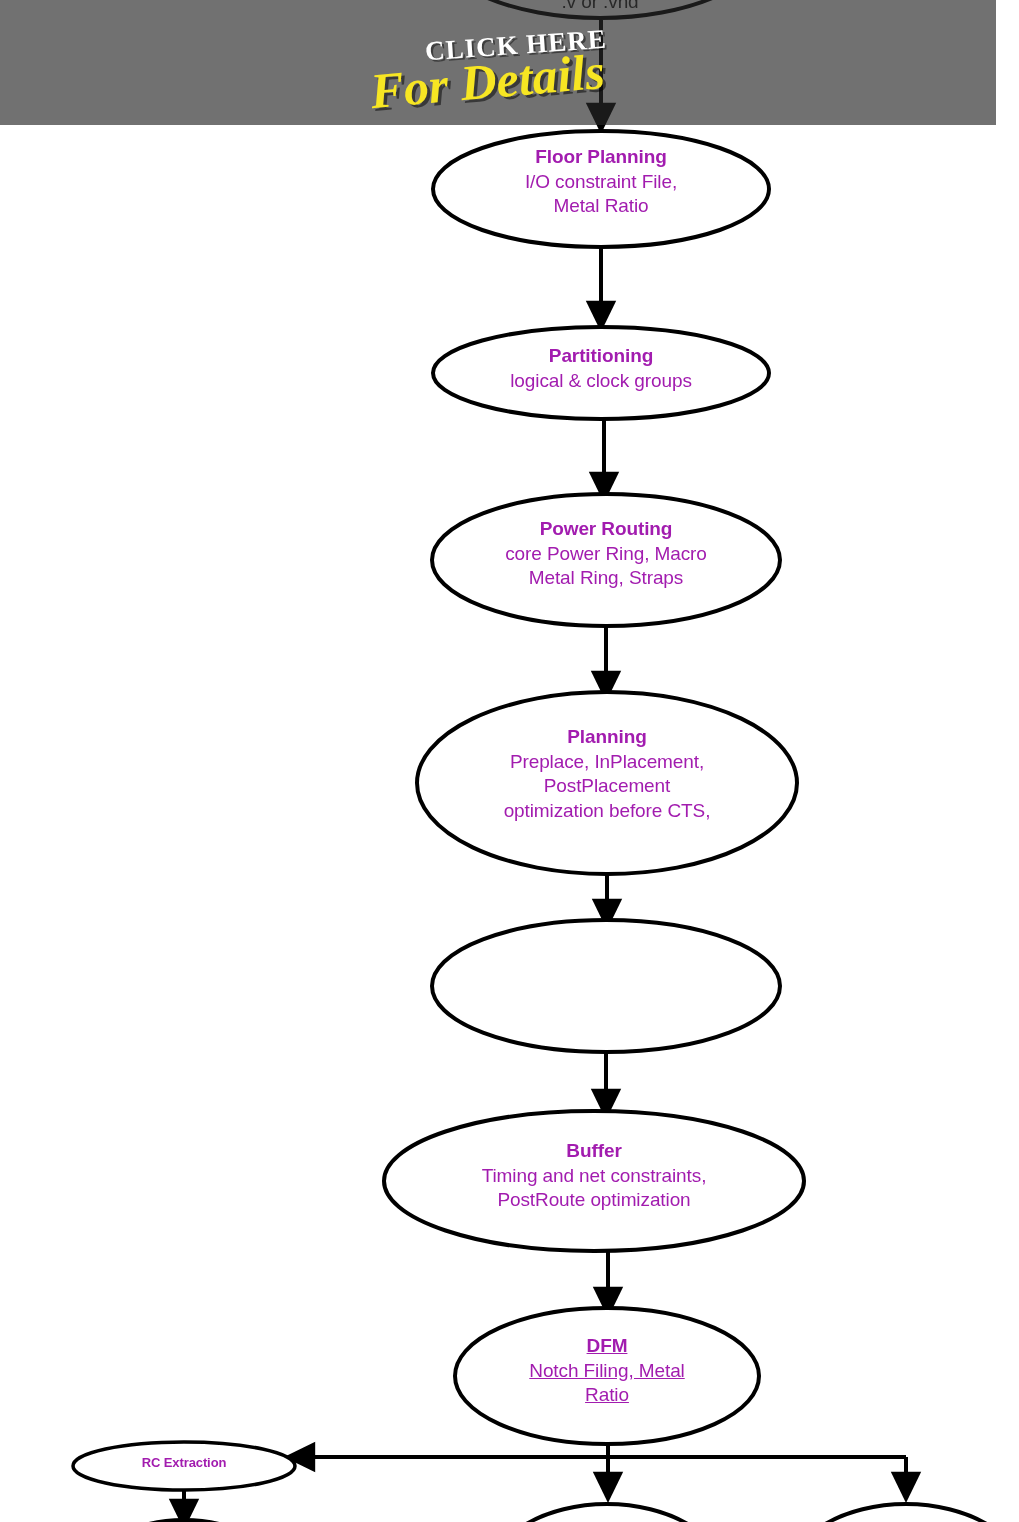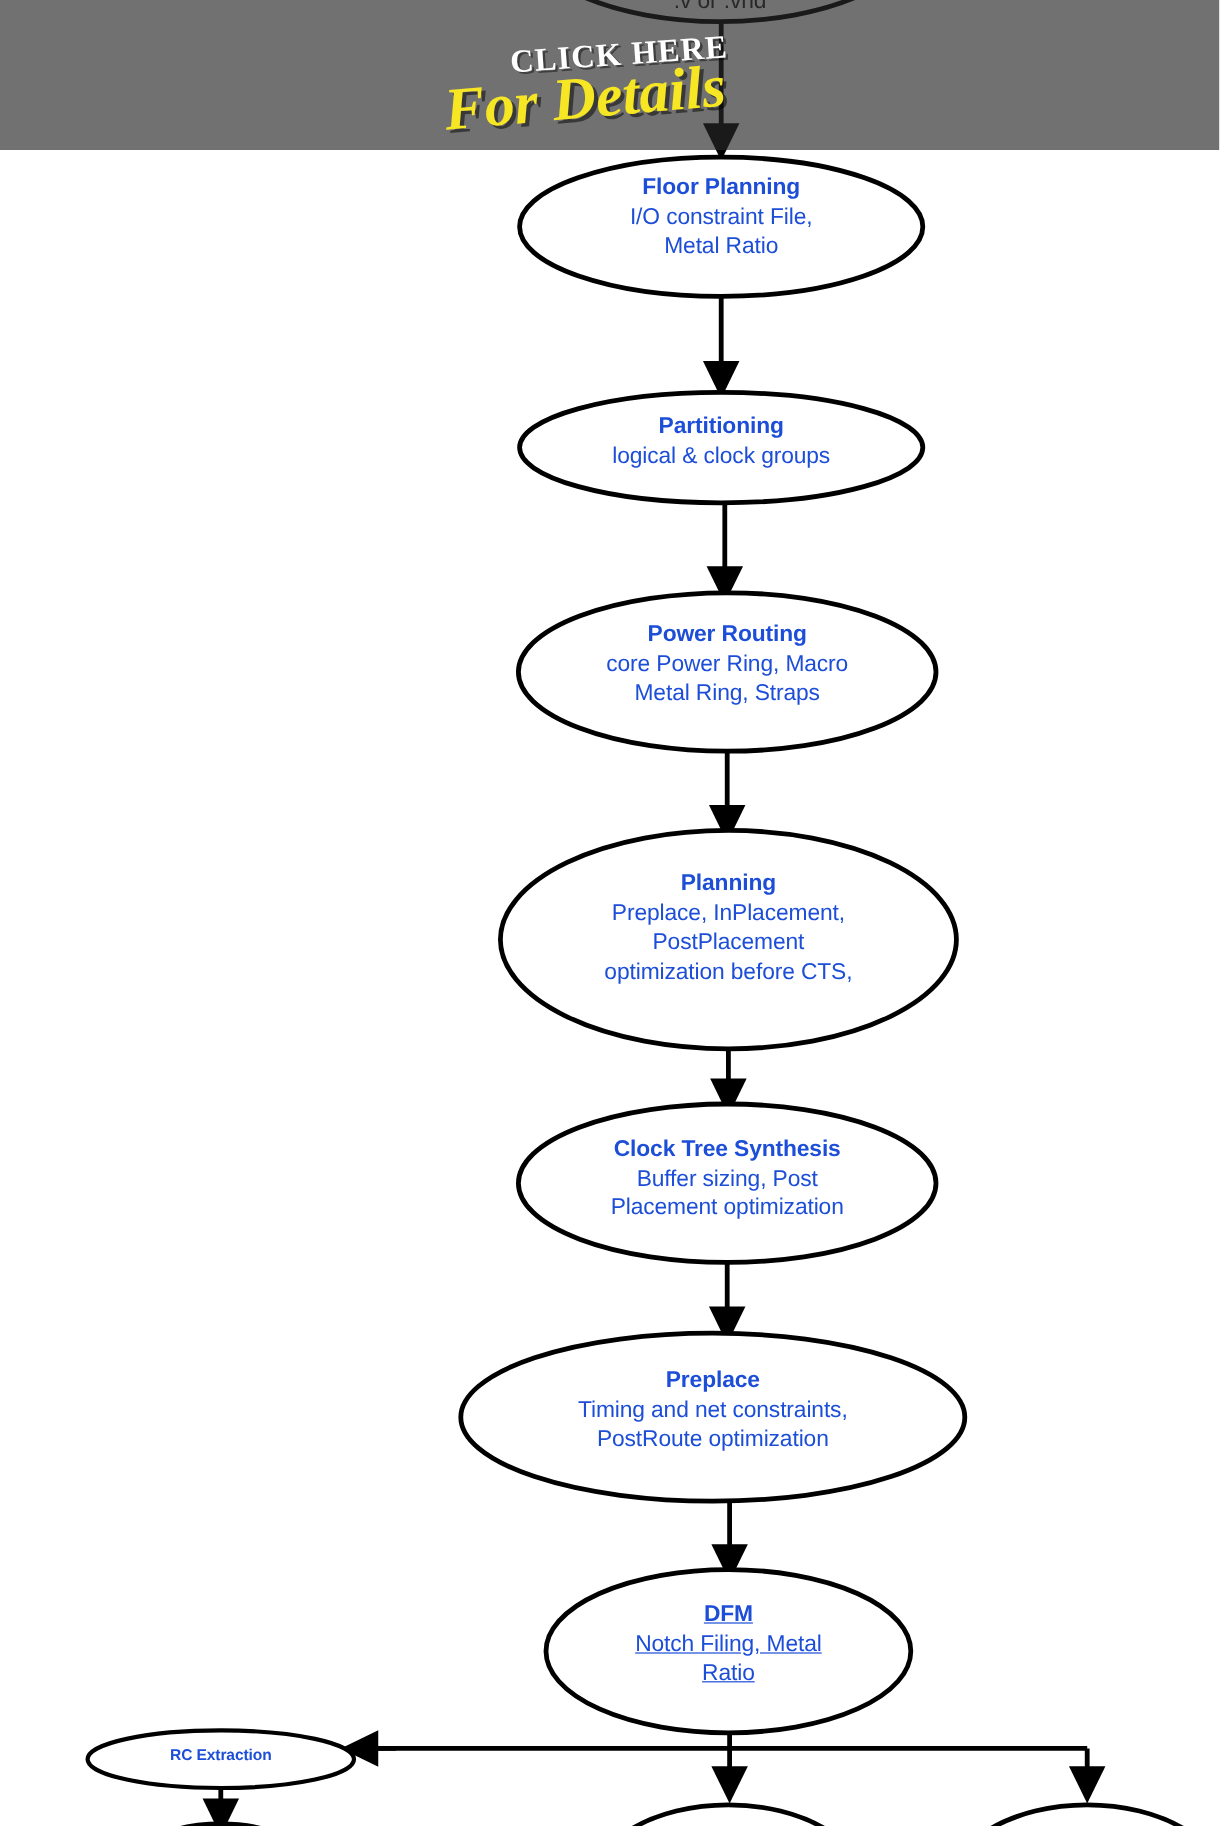--- a/index.html
+++ b/index.html
@@ -10,21 +10,20 @@
   }
   body {
     font-family: "Liberation Sans", sans-serif;
   }
   #stage {
     position: relative;
     width: 996px;
     height: 1522px;
     background: #ffffff;
     overflow: hidden;
-    padding-left: 20px;
   }
   
   #flow-svg {
     position: absolute;
     left: 0;
     top: 0;
     width: 1019px;
     height: 1522px;
     display: block;
   }
@@ -43,21 +42,21 @@
     stroke-width: 4;
     fill: none;
   }
   .edge-head {
     fill: #000000;
   }
   
   .node-label {
     position: absolute;
     text-align: center;
-    color: #1d4ed8;
+    color: #a21caf;
     font-family: "Liberation Sans", sans-serif;
     line-height: 1.30;
     pointer-events: none;
   }
   .node-title {
     display: block;
     font-weight: bold;
     font-size: 19px;
     letter-spacing: -0.1px;
   }
@@ -200,28 +199,23 @@
     <span class="node-sub">Metal Ring, Straps</span>
   </div>
 
   <div class="node-label" style="left:442px; top:725px; width:330px;">
     <span class="node-title">Planning</span>
     <span class="node-sub">Preplace, InPlacement,</span>
     <span class="node-sub">PostPlacement</span>
     <span class="node-sub">optimization before CTS,</span>
   </div>
 
-  <div class="node-label" style="left:441px; top:946px; width:330px;">
-    <span class="node-title">Clock Tree Synthesis</span>
-    <span class="node-sub">Buffer sizing, Post</span>
-    <span class="node-sub">Placement optimization</span>
-  </div>
 
   <div class="node-label" style="left:414px; top:1139px; width:360px;">
-    <span class="node-title">Preplace</span>
+    <span class="node-title">Buffer</span>
     <span class="node-sub">Timing and net constraints,</span>
     <span class="node-sub">PostRoute optimization</span>
   </div>
 
   <div class="node-label" style="left:457px; top:1334px; width:300px;text-decoration:underline;">
     <span class="node-title">DFM</span>
     <span class="node-sub">Notch Filing, Metal</span>
     <span class="node-sub">Ratio</span>
   </div>
 

